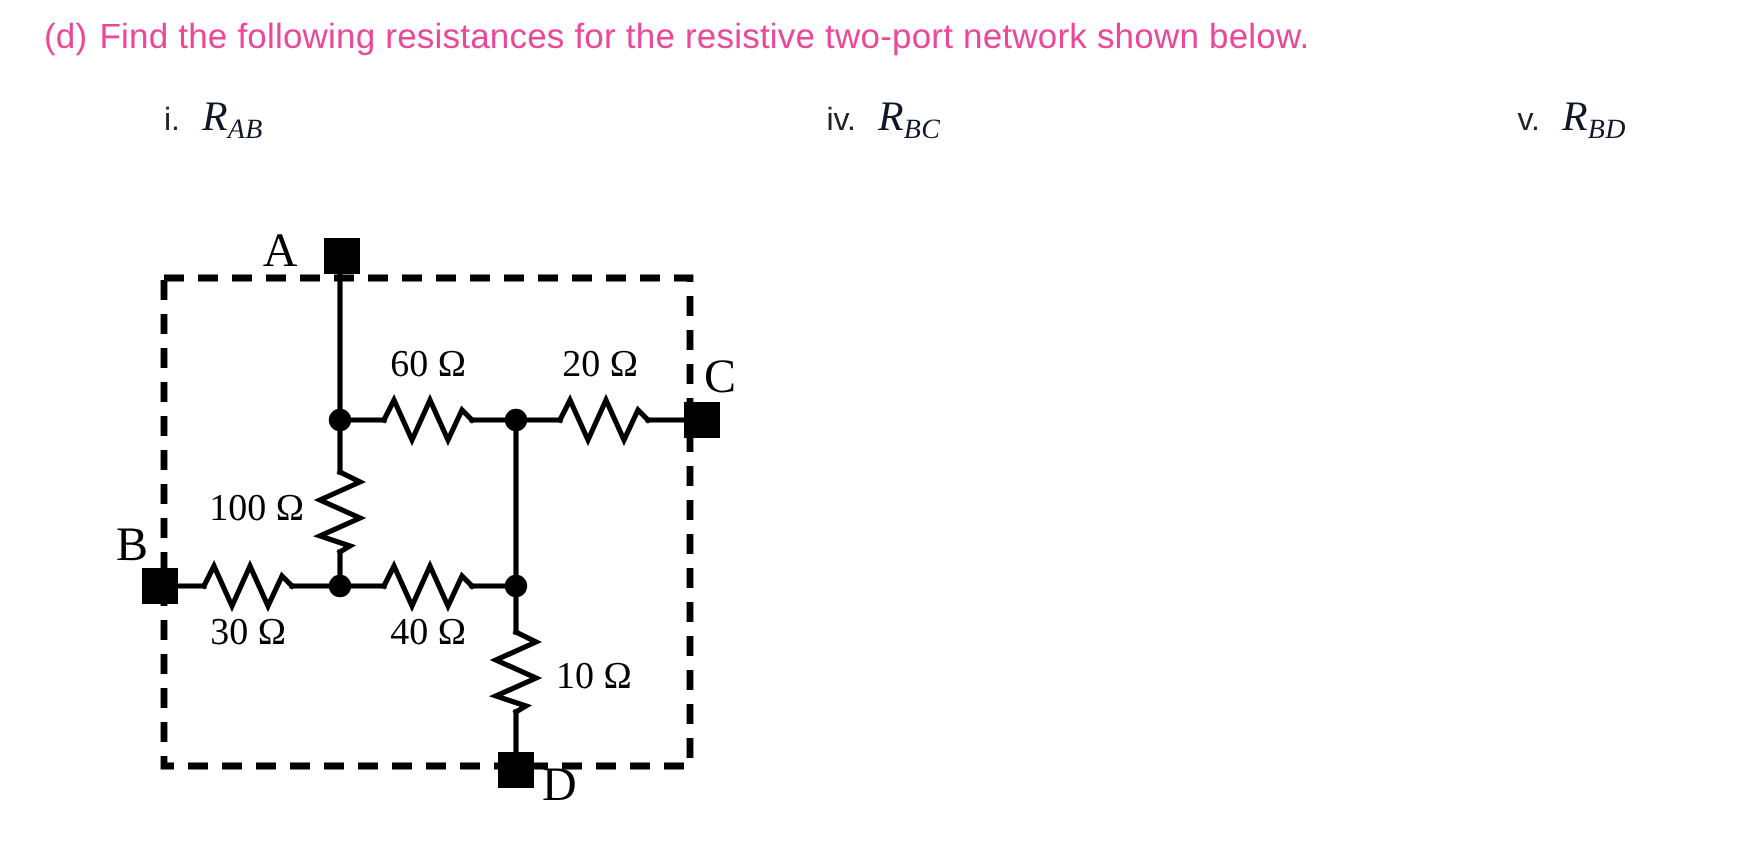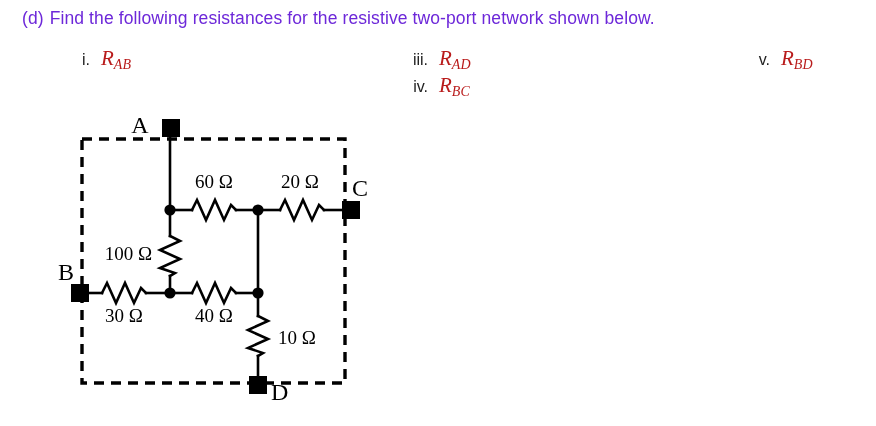--- a/index.html
+++ b/index.html
@@ -18,21 +18,21 @@
 
   
   #question-heading {
     position: absolute;
     left: 22px;
     top: 7px;
     font-size: 17.5px;
     line-height: 22px;
     letter-spacing: 0.1px;
     white-space: nowrap;
-    color: #6d28d9;
+    color: #ec4899;
   }
   #question-heading .label-d { margin-right: 6px; }
 
   
   .subq-col {
     position: absolute;
     font-family: "Liberation Serif", serif;
   }
   #subq-col-1 { left: 64px;  top: 46px; }
   #subq-col-2 { left: 398px; top: 46px; }
@@ -51,21 +51,21 @@
     text-align: right;
     min-width: 26px;
     margin-right: 11px;
   }
   #subq-col-2 .subq-num { min-width: 30px; }
   #subq-col-3 .subq-num { min-width: 28px; }
 
   .subq-sym {
     font-size: 21px;
     font-style: italic;
-    color: #b91c1c;
+    color: #0f172a;
     position: relative;
   }
   .subq-sym .sub {
     font-size: 14px;
     font-style: italic;
     vertical-align: -0.28em;
     letter-spacing: 0.2px;
   }
 
   
@@ -97,24 +97,20 @@
 </div>
 
 <div class="subq-col" id="subq-col-1">
   <div class="subq-row">
     <span class="subq-num">i.</span>
     <span class="subq-sym"><span>R</span><span class="sub">AB</span></span>
   </div>
 </div>
 
 <div class="subq-col" id="subq-col-2">
-  <div class="subq-row">
-    <span class="subq-num">iii.</span>
-    <span class="subq-sym"><span>R</span><span class="sub">AD</span></span>
-  </div>
   <div class="subq-row">
     <span class="subq-num">iv.</span>
     <span class="subq-sym"><span>R</span><span class="sub">BC</span></span>
   </div>
 </div>
 
 <div class="subq-col" id="subq-col-3">
   <div class="subq-row">
     <span class="subq-num">v.</span>
     <span class="subq-sym"><span>R</span><span class="sub">BD</span></span>

